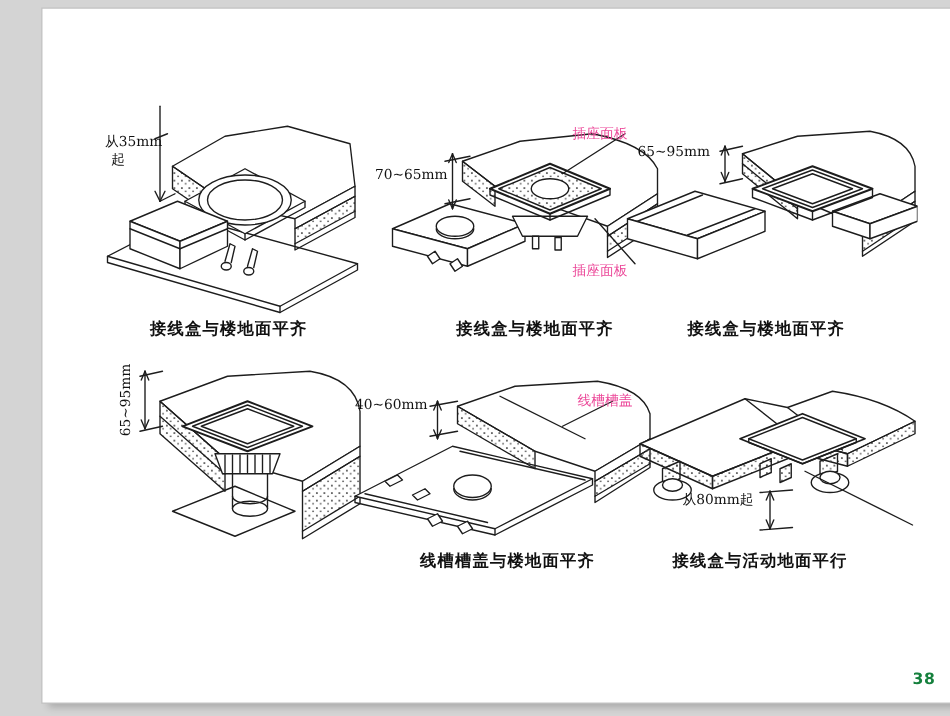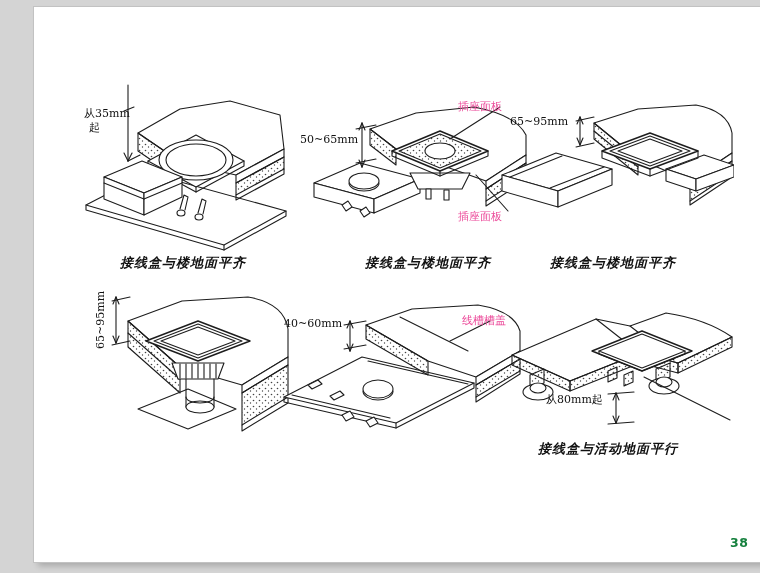--- a/index.html
+++ b/index.html
@@ -9,21 +9,21 @@
          box-shadow:0 0 0 1px #c2c2c2, 4px 4px 6px rgba(0,0,0,.20);}
   .diagram{position:absolute;}
   .diagram svg{display:block;position:absolute;left:0;top:0;}
   .dim-label{position:absolute;font-size:11px;color:#111;white-space:nowrap;
              font-family:"DejaVu Serif","Liberation Serif",serif;line-height:13px;}
   .dim-label.vert{transform:rotate(-90deg);transform-origin:0 0;}
   .part-label{position:absolute;font-size:11px;color:#ec4899;white-space:nowrap;
               font-family:Liberation Sans, sans-serif;}
   .caption{position:absolute;transform:translateX(-50%);font-size:13px;font-weight:bold;
            color:#111;white-space:nowrap;letter-spacing:1px;
-           font-family:"DejaVu Serif","Liberation Serif",serif;font-style:italic;}
+           font-family:"DejaVu Serif","Liberation Serif",serif;}
   .fig-title{position:absolute;left:172px;top:483px;font-size:24px;font-weight:bold;color:#000;
              letter-spacing:1px;white-space:nowrap;
              font-family:"DejaVu Serif","Liberation Serif",serif;}
   .page-num{position:absolute;left:696px;top:528px;font-size:12.5px;font-weight:bold;
             letter-spacing:.5px;}
 </style>
 </head>
 <body>
 
 <div class="stage">
@@ -105,21 +105,21 @@
         <line x1="184" y1="86" x2="216" y2="122"></line>
         <line x1="70" y1="34" x2="70" y2="78"></line>
         <line x1="70" y1="34" x2="67" y2="41"></line>
             <line x1="70" y1="34" x2="73" y2="41"></line>
         <line x1="70" y1="78" x2="67" y2="71"></line>
             <line x1="70" y1="78" x2="73" y2="71"></line>
         <line x1="64" y1="40" x2="84" y2="36"></line>
         <line x1="64" y1="74" x2="84" y2="70"></line>
       </g>
     </svg>
-    <div class="dim-label" style="left:8px;top:44px">50~65mm</div>
+    <div class="dim-label" style="left:8px;top:44px">70~65mm</div>
     <div class="part-label" style="left:166px;top:10px">插座面板</div>
     <div class="part-label" style="left:166px;top:120px">插座面板</div>
   </div>
   <div class="caption" style="left:394px;top:247px">接线盒与楼地面平齐</div>
 
   <div class="diagram" style="left:464px;top:82px;width:236px;height:165px">
     <svg width="236" height="165" viewBox="0 0 236 165">
       <defs>
             <pattern id="stp3" width="6" height="6" patternUnits="userSpaceOnUse">
         <circle cx="1.5" cy="1.5" r="0.8" fill="#444"></circle>
@@ -234,20 +234,21 @@
             <line x1="72" y1="30" x2="75" y2="37"></line>
         <line x1="72" y1="60" x2="69" y2="53"></line>
             <line x1="72" y1="60" x2="75" y2="53"></line>
         <line x1="66" y1="34" x2="88" y2="30"></line>
         <line x1="66" y1="58" x2="88" y2="54"></line>
       </g>
     </svg>
     <div class="dim-label" style="left:6px;top:26px">40~60mm</div>
     <div class="part-label" style="left:184px;top:22px">线槽槽盖</div>
   </div>
+  <div class="caption" style="left:372px;top:433px">线槽槽盖与楼地面平齐</div>
 
   <div class="diagram" style="left:470px;top:286px;width:238px;height:150px">
     <svg width="238" height="150" viewBox="0 0 238 150">
       <defs>
             <pattern id="stp6" width="6" height="6" patternUnits="userSpaceOnUse">
         <circle cx="1.5" cy="1.5" r="0.8" fill="#444"></circle>
               <circle cx="4.5" cy="4" r="0.7" fill="#444"></circle>
       </pattern>
           </defs>
       <g stroke="#1d1d1d" stroke-width="1.1" fill="none" stroke-linejoin="round" stroke-linecap="round">

